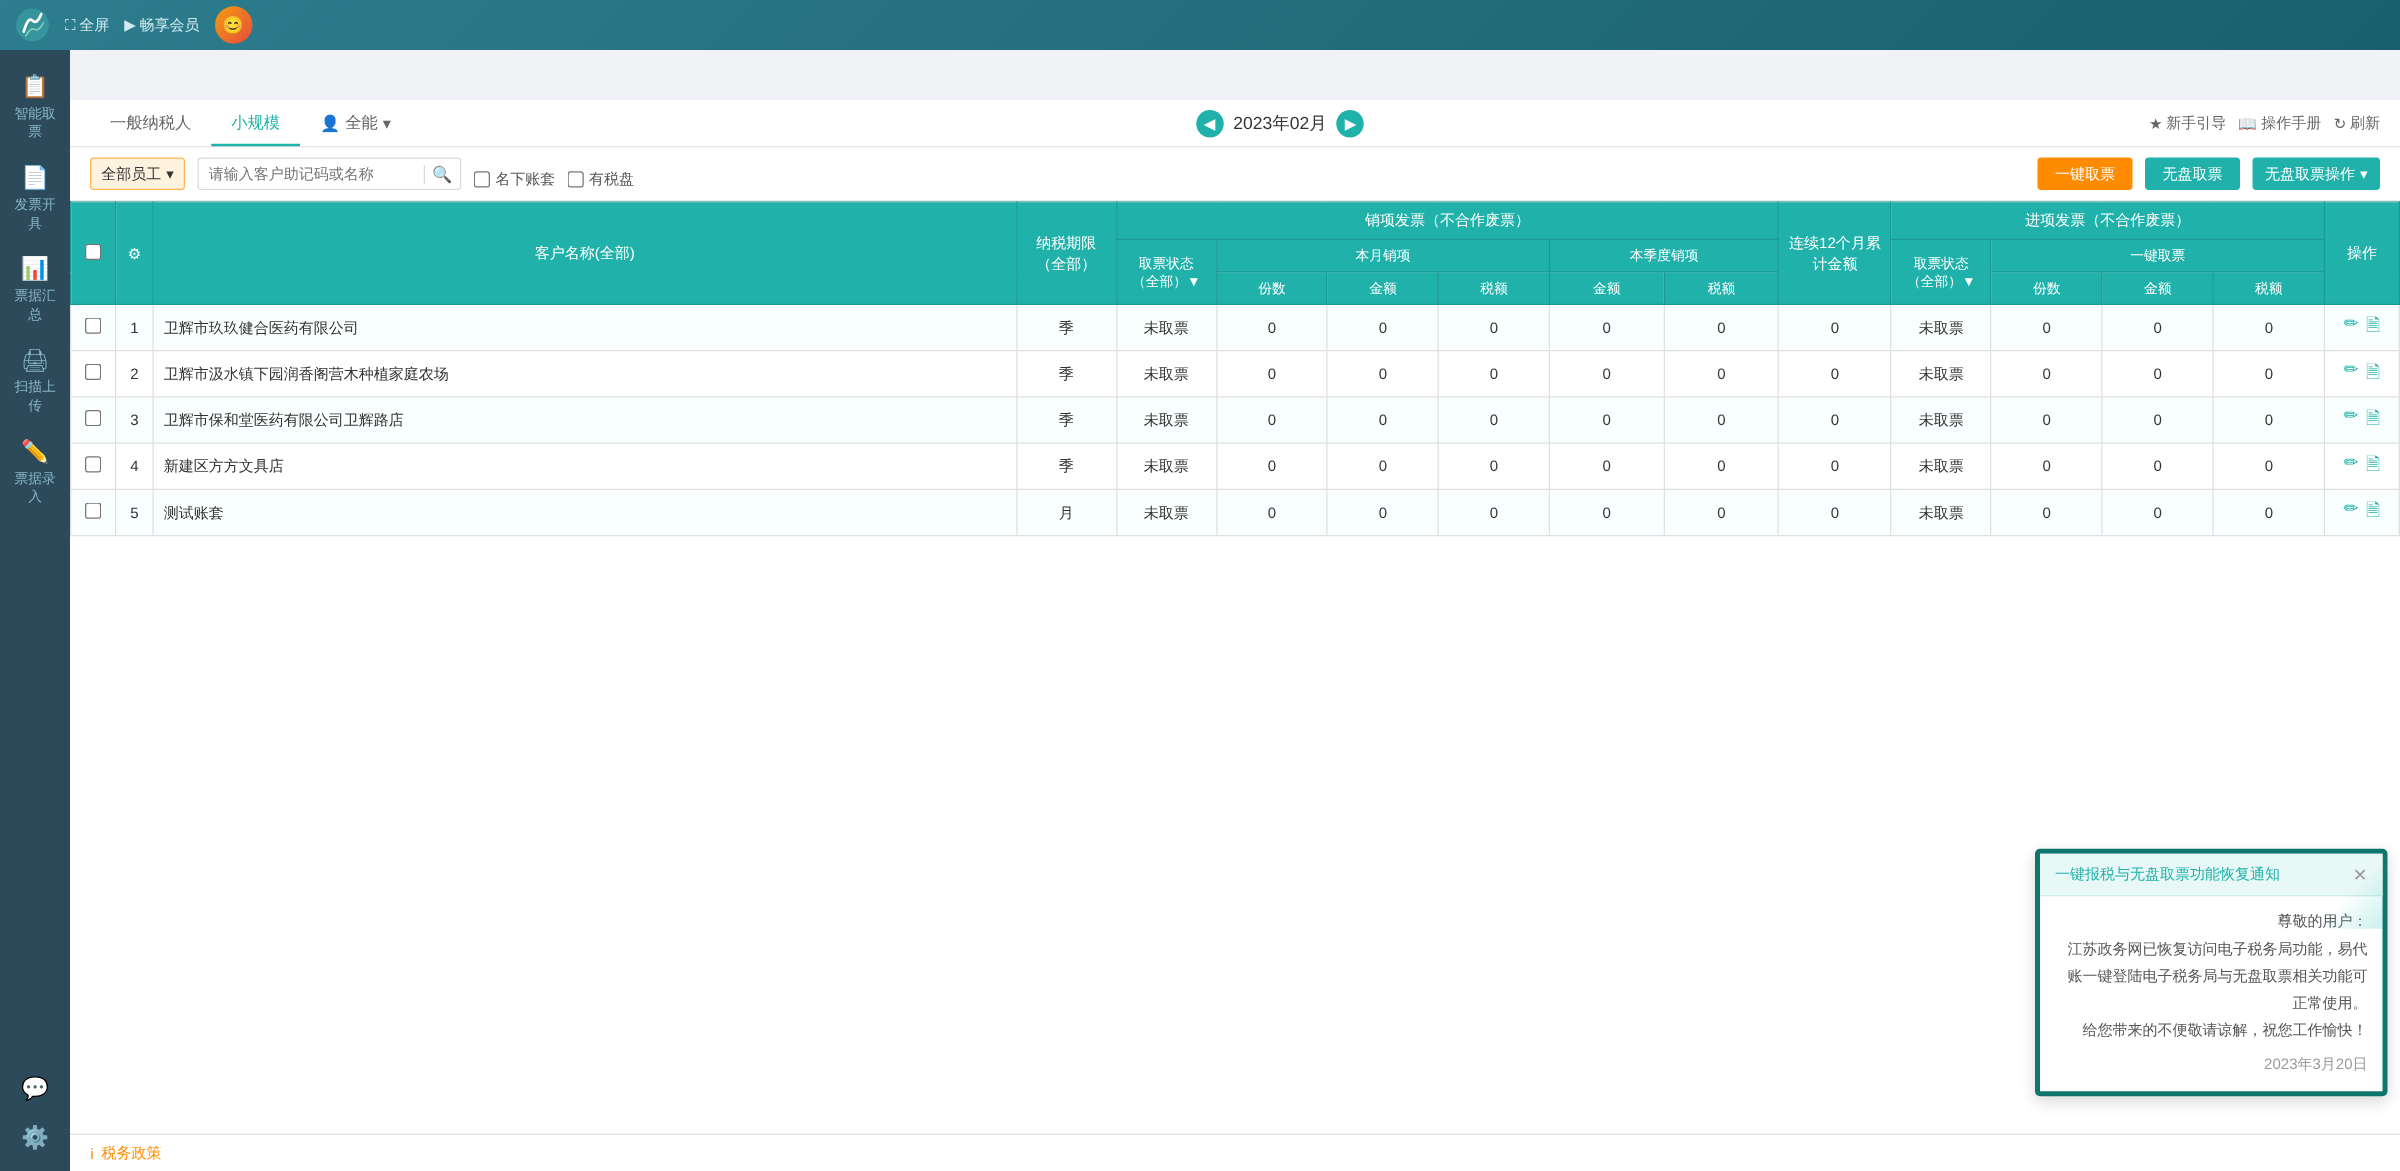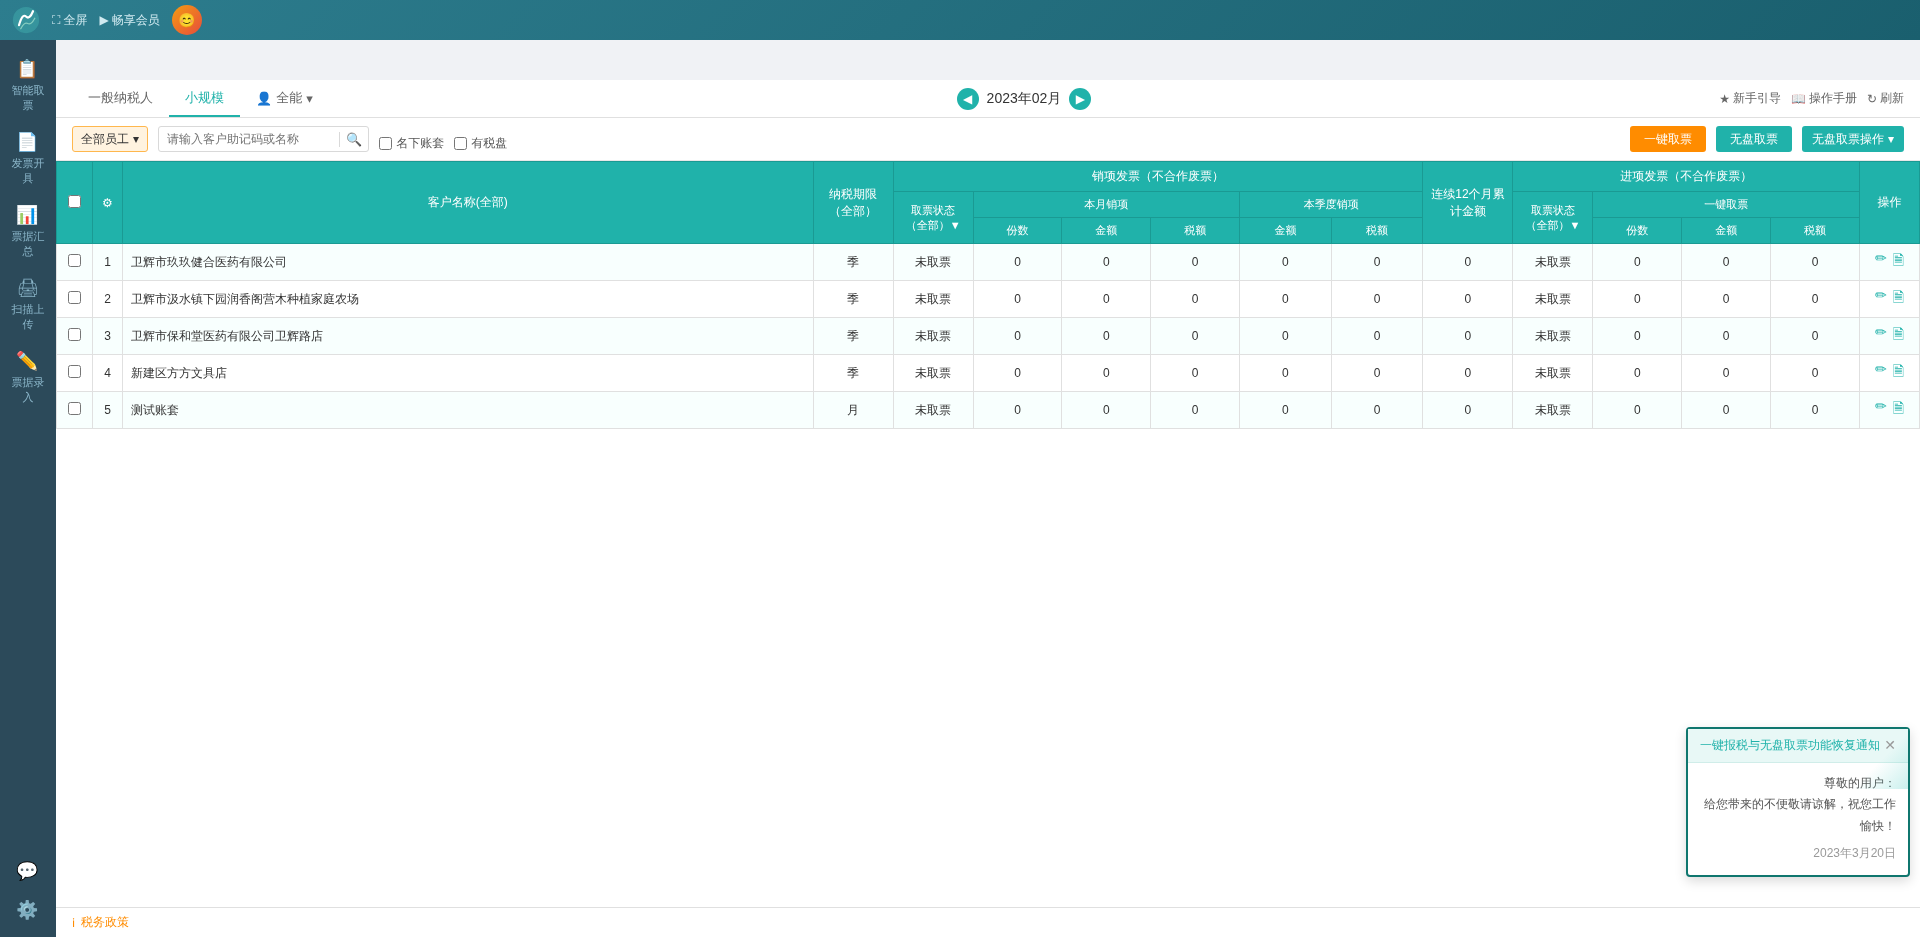--- a/index.html
+++ b/index.html
@@ -255,23 +255,23 @@
     }
     td.left { text-align: left; padding-left: 8px; }
     .action-icons { display: flex; justify-content: center; gap: 6px; }
     .action-icon { color: #20b2aa; cursor: pointer; font-size: 14px; }
 
     
     .notification-popup {
       position: fixed;
       right: 10px;
       bottom: 60px;
-      width: 224px;
+      width: 282px;
       background: white;
-      border: 2px solid #0f766e;
+      border: 4px solid #0f766e;
       border-radius: 4px;
       box-shadow: 0 4px 12px rgba(0,0,0,0.15);
       z-index: 200;
       font-size: 12px;
     }
     .popup-header {
       background: #e8f8f6;
       padding: 8px 12px;
       font-weight: 500;
       color: #20b2aa;
@@ -618,16 +618,17 @@
 </div>
 
 <div class="notification-popup">
   <div class="popup-watermark"></div>
   <div class="popup-header">
     <span>一键报税与无盘取票功能恢复通知</span>
     <span class="popup-close">✕</span>
   </div>
   <div class="popup-body popup-scroll">
     <p>尊敬的用户：</p>
+    <p>江苏政务网已恢复访问电子税务局功能，易代账一键登陆电子税务局与无盘取票相关功能可正常使用。</p>
     <p>给您带来的不便敬请谅解，祝您工作愉快！</p>
     <p class="popup-date">2023年3月20日</p>
   </div>
 </div>
 
 </body></html>

